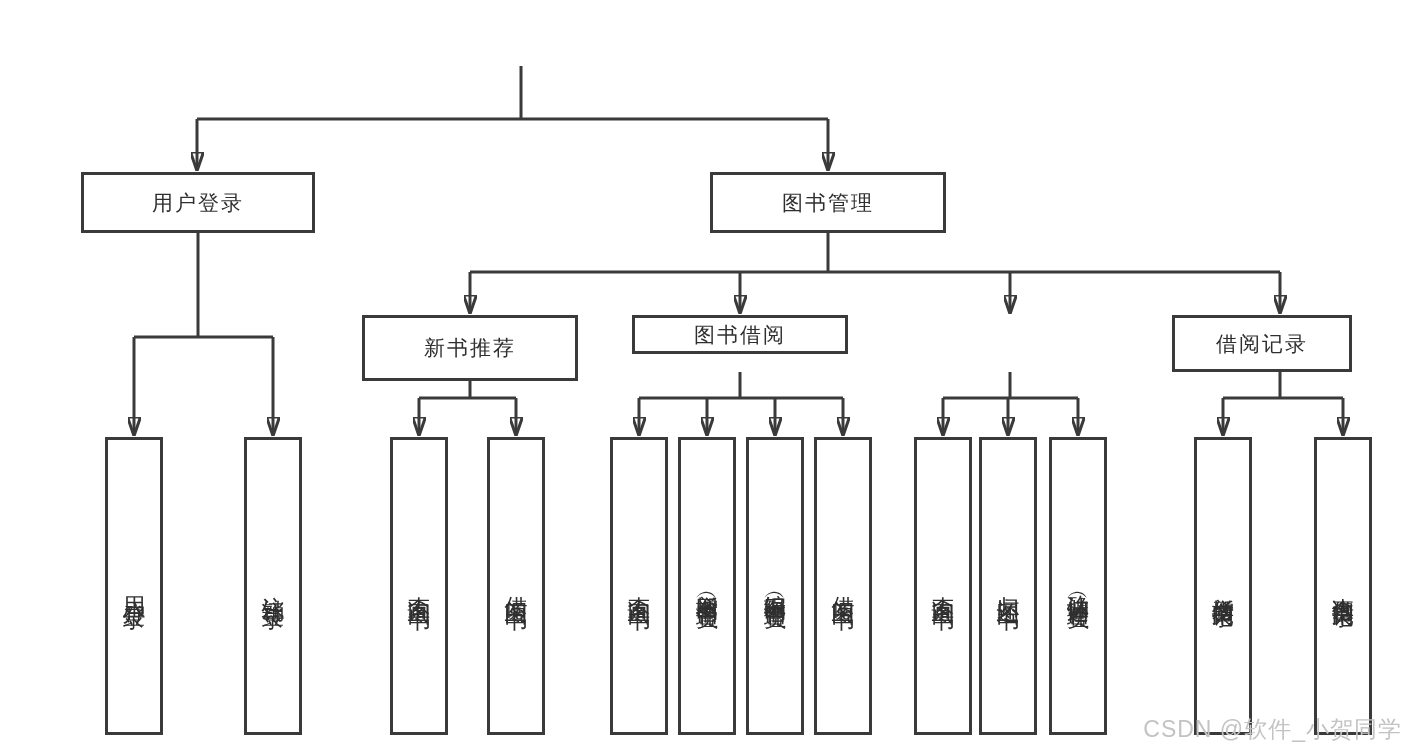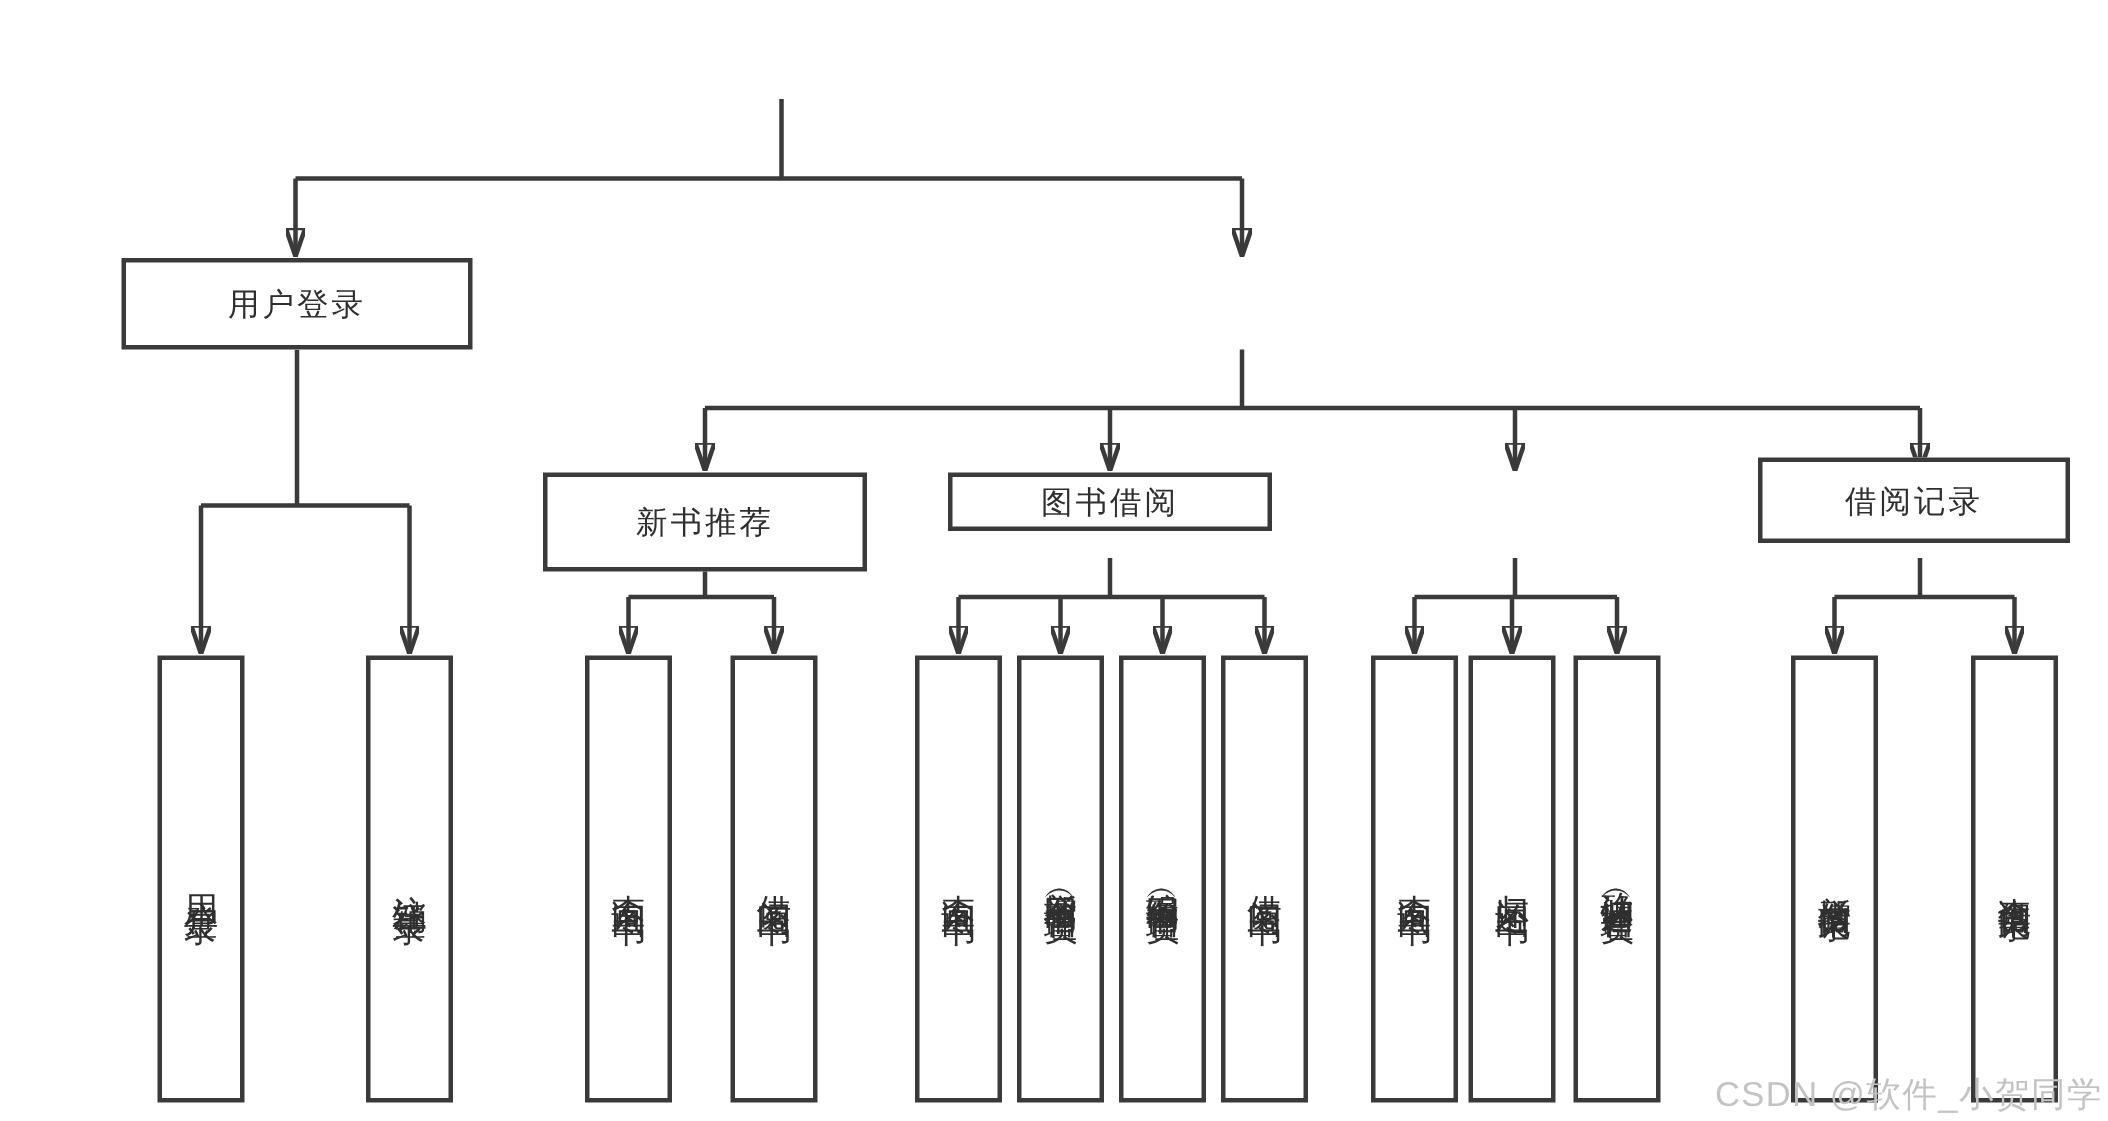--- a/index.html
+++ b/index.html
@@ -82,28 +82,31 @@
 
     <path d="M1280,372 L1280,398 M1223,398 L1343,398"></path>
     <line x1="1223" y1="398" x2="1223" y2="435" marker-end="url(#arrow)"></line>
     <line x1="1343" y1="398" x2="1343" y2="435" marker-end="url(#arrow)"></line>
   </svg>
 
 
   <div class="box h-md" style="left:81px;top:172px;width:234px;height:61px;">
     <span>用户登录</span>
   </div>
+  <div class="box h-md" style="left:710px;top:172px;width:236px;height:61px;">
+    <span>图书管理</span>
+  </div>
 
   <div class="box h-md" style="left:362px;top:315px;width:216px;height:66px;">
     <span>新书推荐</span>
   </div>
   <div class="box h-md" style="left:632px;top:315px;width:216px;height:39px;">
     <span>图书借阅</span>
   </div>
-  <div class="box h-md" style="left:1172px;top:305px;width:208px;height:57px;">
+  <div class="box h-md" style="left:1172px;top:315px;width:180px;height:57px;">
     <span>借阅记录</span>
   </div>
 
   <div class="box v" style="left:105px;top:437px;width:58px;height:298px;">
     <span>用户登录</span>
   </div>
   <div class="box v" style="left:244px;top:437px;width:58px;height:298px;">
     <span>注销登录</span>
   </div>
 

